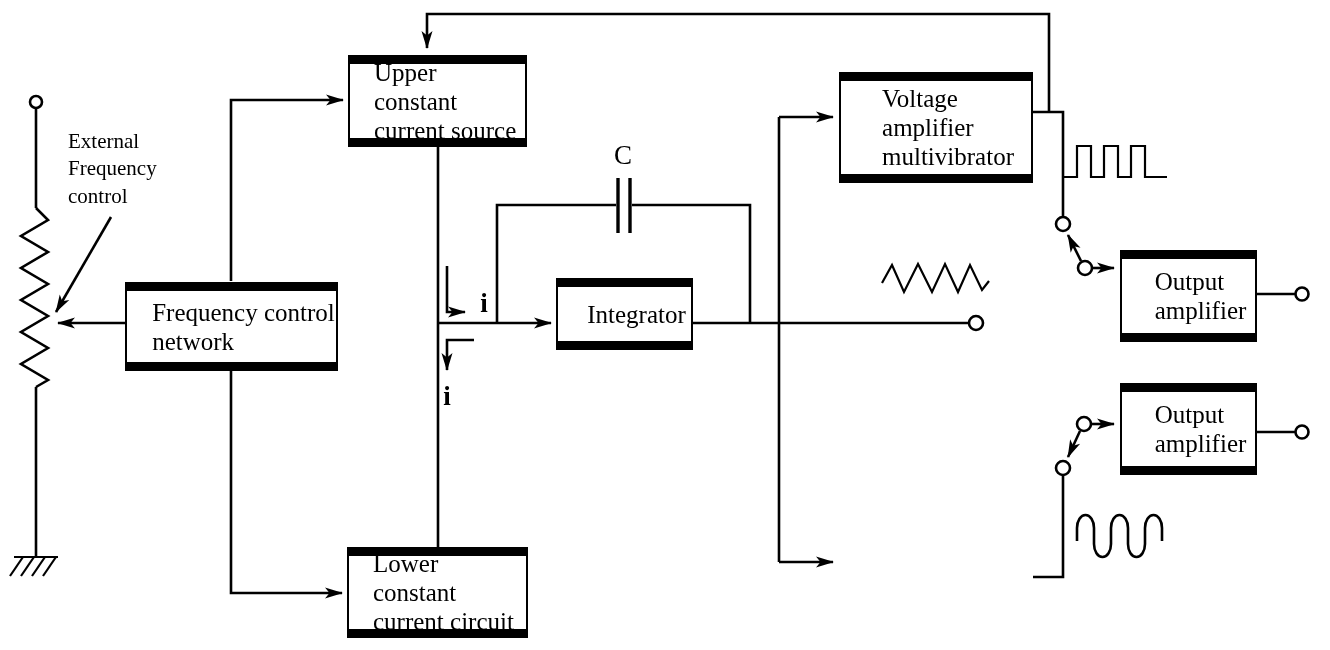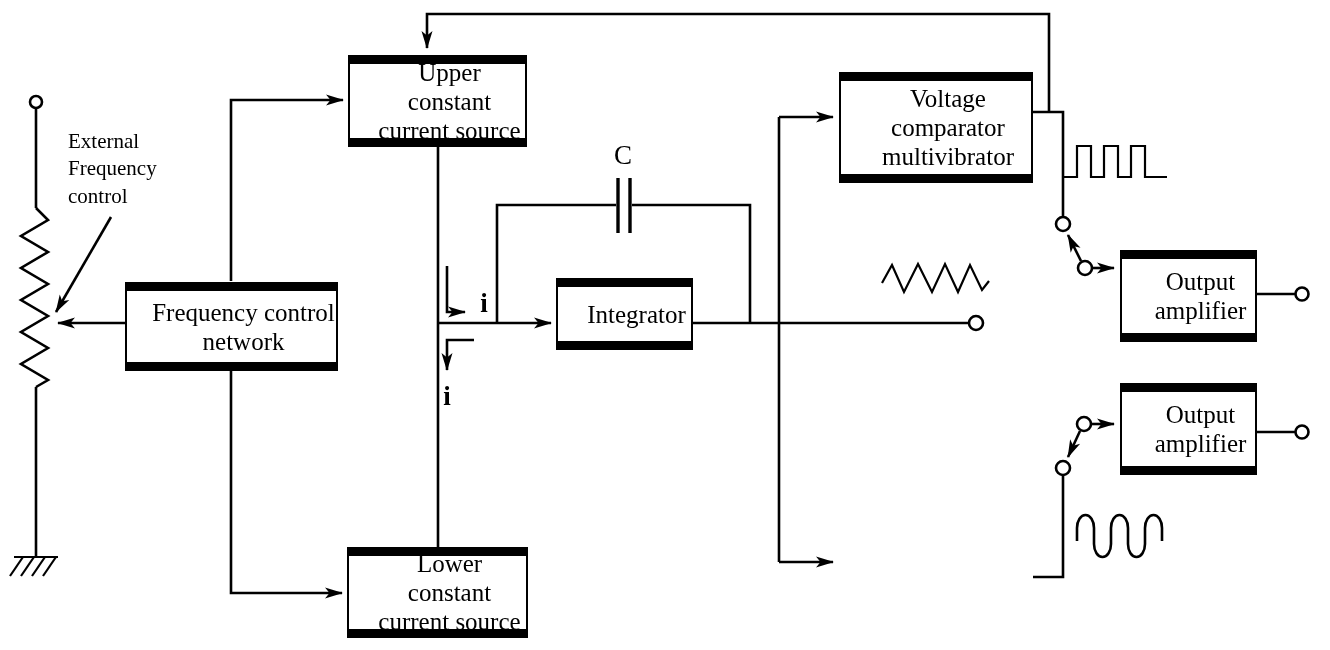--- a/index.html
+++ b/index.html
@@ -5,21 +5,21 @@
   html,body{margin:0;padding:0;background:#ffffff;}
   #stage{position:relative;width:1330px;height:650px;background:#ffffff;
          font-family:"Liberation Serif","DejaVu Serif",serif;color:#000;overflow:hidden;}
   #wires{position:absolute;left:0;top:0;}
   .w{fill:none;stroke:#000;stroke-width:2.6;}
   .thin{stroke-width:2.2;}
   .plate{stroke-width:3.4;}
   .node{fill:#fff;stroke:#000;stroke-width:2.6;}
   .box{position:absolute;box-sizing:border-box;background:#fff;
        border:2.6px solid #000;border-top-width:9px;border-bottom-width:9px;
-       display:flex;align-items:center;justify-content:center;text-align:center;
+       display:flex;align-items:center;justify-content:center;
        white-space:pre-line;font-size:25px;line-height:1.16;padding-left:24px;}
   .lbl{position:absolute;white-space:pre-line;}
   #ext-label{left:68px;top:128px;font-size:21px;line-height:1.3;text-align:left;}
   #cap-label{left:601px;top:140px;width:44px;text-align:center;font-size:27px;}
   .cur{width:24px;text-align:center;font-size:27px;font-weight:bold;}
   #i-upper{left:472px;top:288px;}
   #i-lower{left:435px;top:381px;}
 </style>
 </head>
 <body>
@@ -103,26 +103,26 @@
     <path class="w" stroke-width="3" d="M1077,541 V528 A8.5,13 0 0 1 1094,528 V544 A8.5,13 0 0 0 1111,544 V528 A8.5,13 0 0 1 1128,528 V544 A8.5,13 0 0 0 1145,544 V528 A8.5,13 0 0 1 1162,528 V541"></path>
   </svg>
 
   <div class="box" style="left:348px;top:55px;width:179px;height:92px">Upper constant
 current source</div>
 
   <div class="box" style="left:125px;top:282px;width:213px;height:89px">Frequency control
 network</div>
 
   <div class="box" style="left:347px;top:547px;width:181px;height:91px">Lower constant
-current source</div>
+current circuit</div>
 
   <div class="box" style="left:556px;top:278px;width:137px;height:72px">Integrator</div>
 
   <div class="box" style="left:839px;top:72px;width:194px;height:111px">Voltage
-comparator
+amplifier
 multivibrator</div>
 
 
   <div class="box" style="left:1120px;top:250px;width:137px;height:92px">Output
 amplifier</div>
 
   <div class="box" style="left:1120px;top:383px;width:137px;height:92px">Output
 amplifier</div>
 
   <div class="lbl" id="ext-label">External

